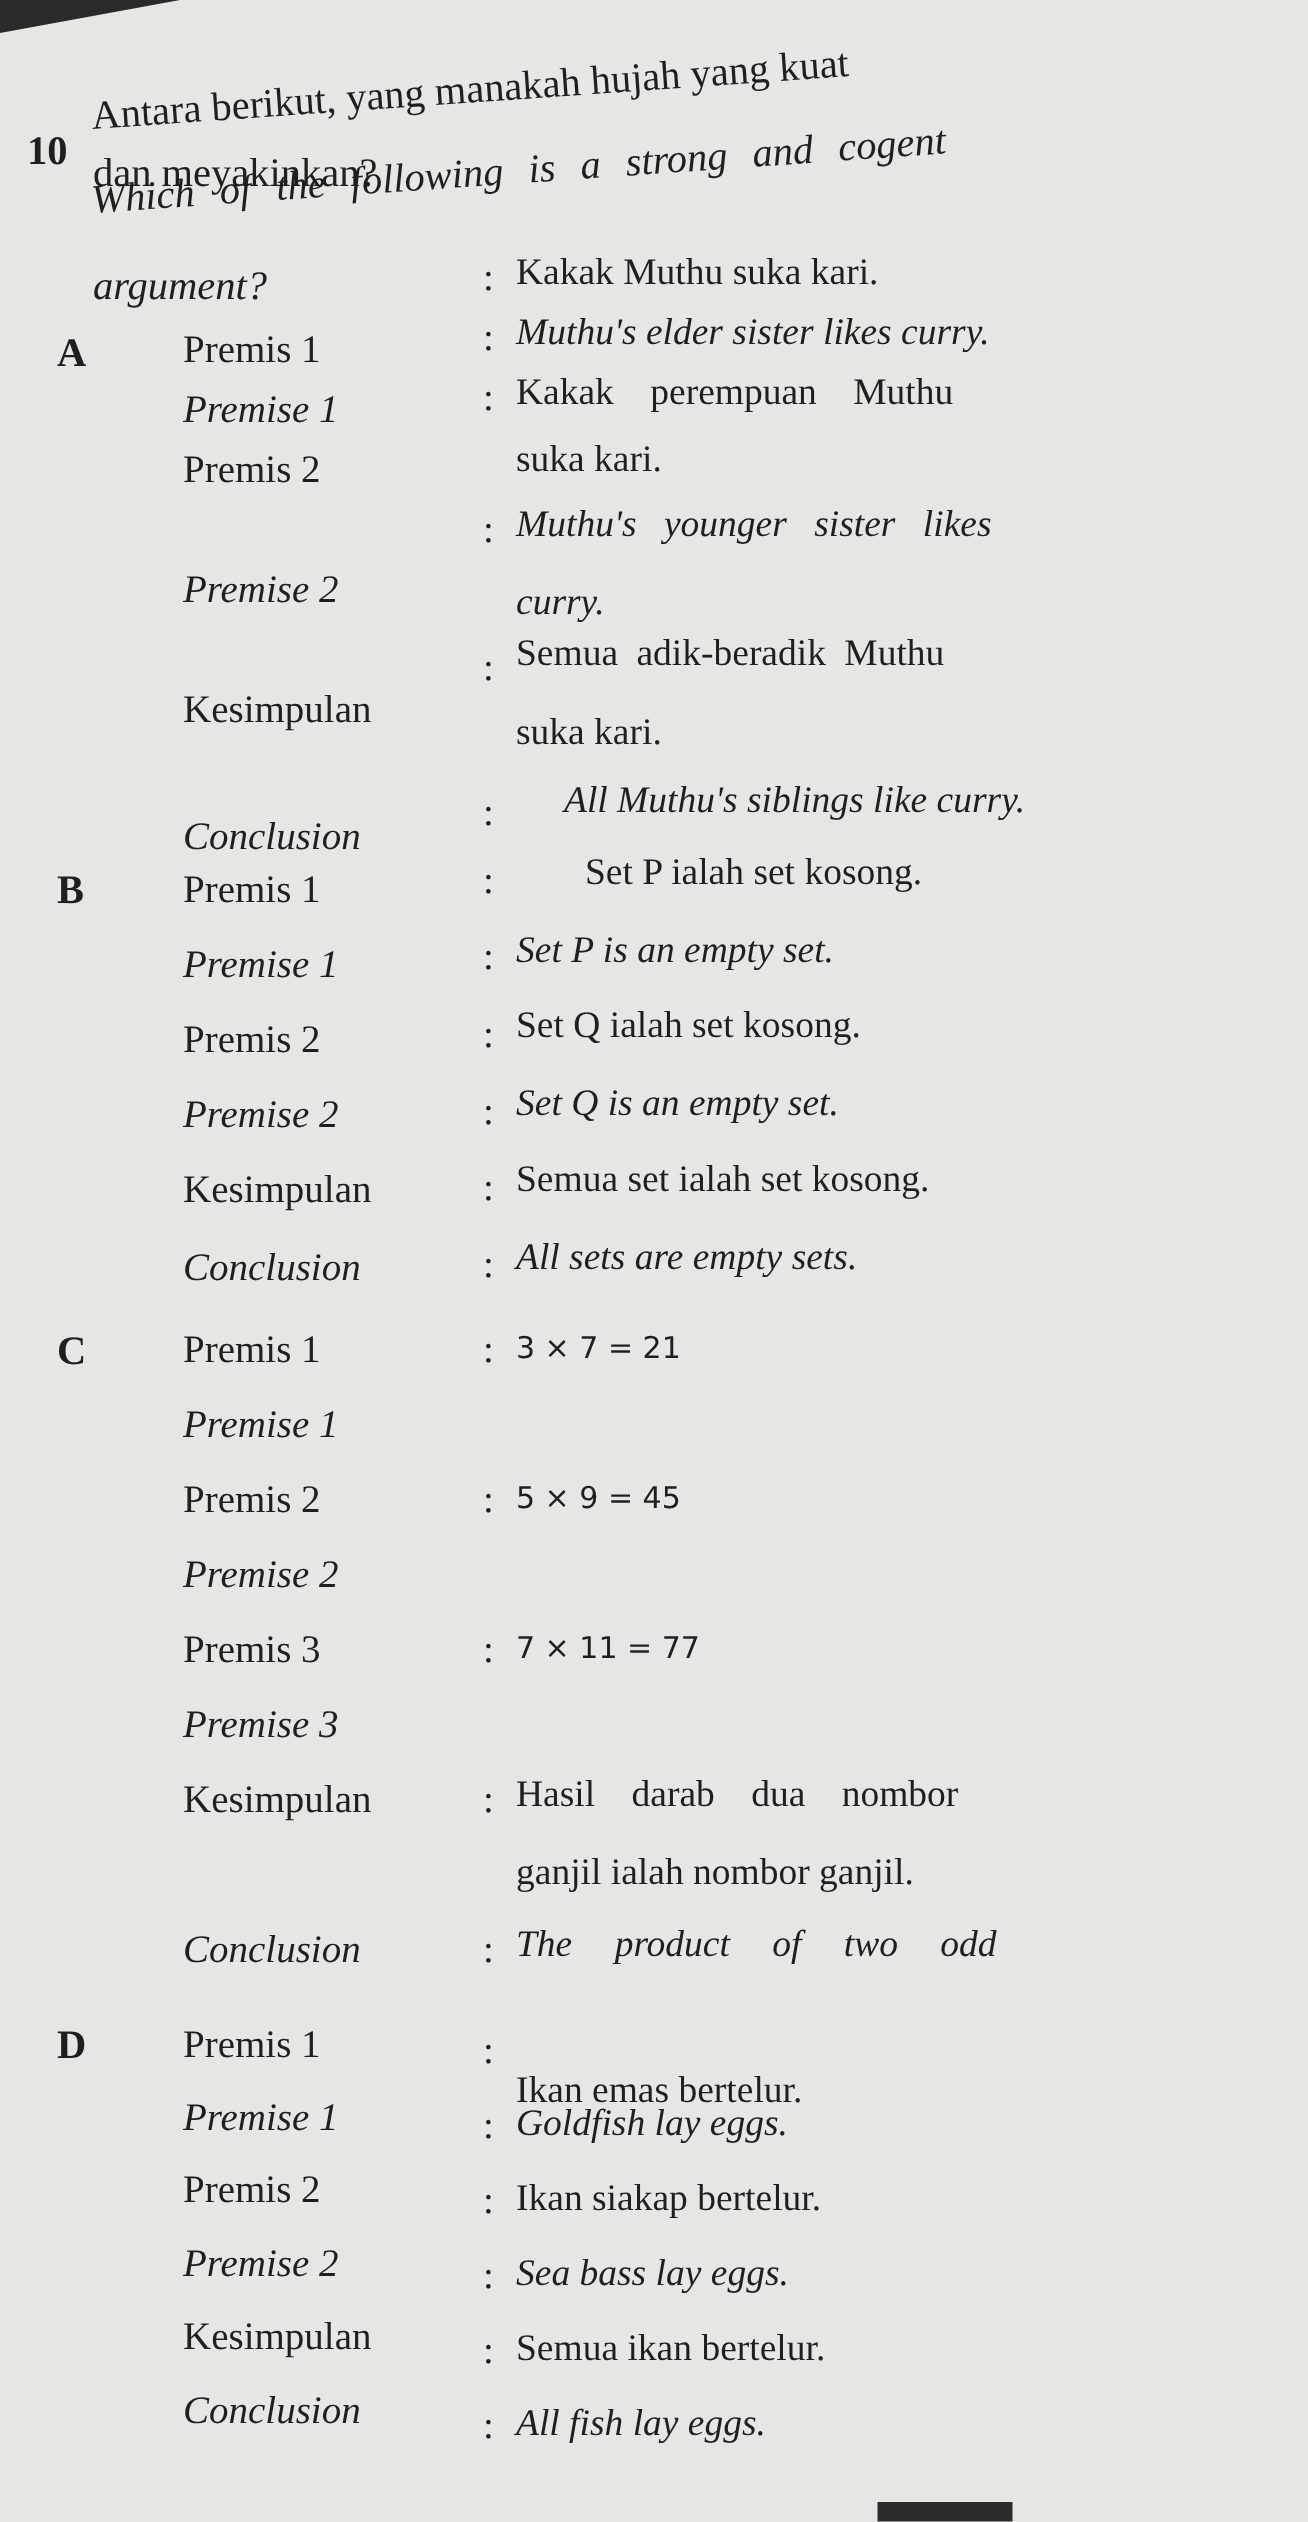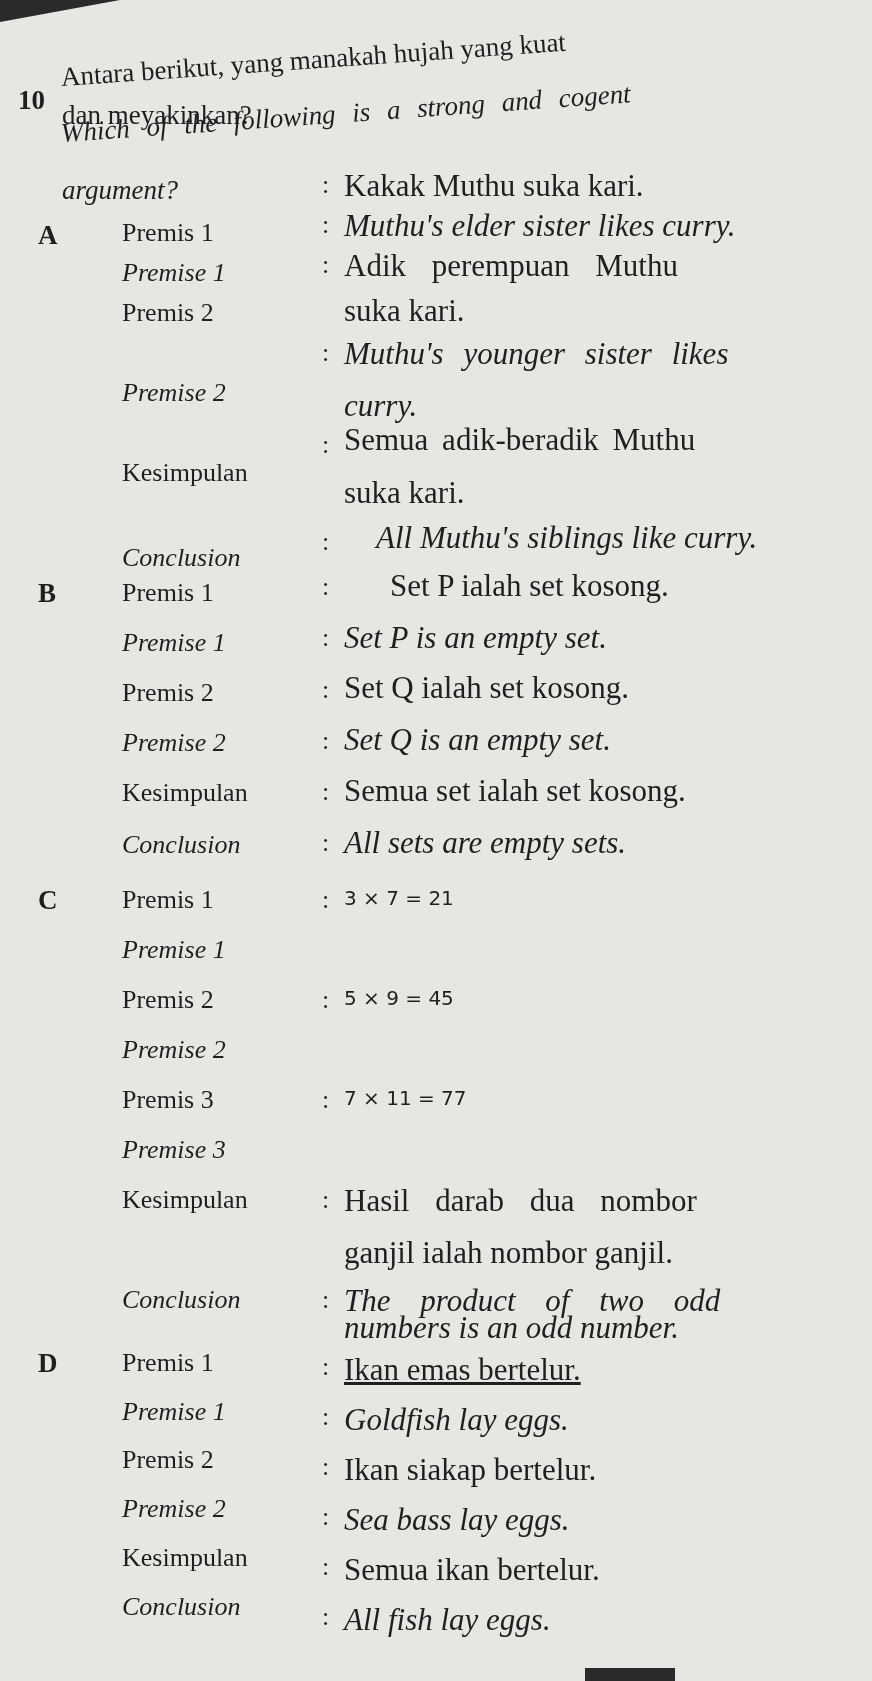--- a/index.html
+++ b/index.html
@@ -6,21 +6,21 @@
   body{width:872px;height:1681px;background:#e6e6e3;overflow:hidden;position:relative;
        font-family:"Liberation Serif","DejaVu Serif",serif;color:#1f1f1f;}
   .corner{position:absolute;left:0;top:0;width:0;height:0;border-top:22px solid #2a2a2a;border-right:120px solid transparent;}
   .page{position:absolute;left:0;top:0;width:872px;height:1681px;}
   .qnum{position:absolute;left:18px;top:85px;font-weight:bold;font-size:27px;}
   .qline{position:absolute;font-size:27px;white-space:nowrap;}
   .it{font-style:italic;}
   .opt{position:absolute;left:38px;font-weight:bold;font-size:27px;}
   .lbl{position:absolute;left:122px;font-size:26px;white-space:nowrap;}
   .colon{position:absolute;left:322px;font-size:26px;}
-  .val{position:absolute;left:344px;font-size:31px;white-space:nowrap;}
+  .val{position:absolute;left:344px;font-size:25px;white-space:nowrap;}
   .math{font-family:"DejaVu Sans",sans-serif;font-size:20px;}
   .bar{position:absolute;left:585px;top:1668px;width:90px;height:13px;background:#2b2b2b;}
 </style>
 </head>
 <body>
 
 <div class="page">
   <div class="corner"></div>
 
   <div class="qnum">10</div>
@@ -31,21 +31,21 @@
 
   <div class="opt" style="top:220px;">A</div>
   <div class="lbl" style="top:218px;">Premis 1</div>
   <div class="colon" style="top:170px;">:</div>
   <div class="val" style="top:168px;">Kakak Muthu suka kari.</div>
   <div class="lbl it" style="top:258px;">Premise 1</div>
   <div class="colon" style="top:210px;">:</div>
   <div class="val it" style="top:208px;">Muthu's elder sister likes curry.</div>
   <div class="lbl" style="top:298px;">Premis 2</div>
   <div class="colon" style="top:250px;">:</div>
-  <div class="val" style="top:248px;word-spacing:18px;">Adik perempuan Muthu</div>
+  <div class="val" style="top:248px;word-spacing:18px;">Kakak perempuan Muthu</div>
   <div class="val" style="top:293px;">suka kari.</div>
   <div class="lbl it" style="top:378px;">Premise 2</div>
   <div class="colon" style="top:338px;">:</div>
   <div class="val it" style="top:336px;word-spacing:12px;">Muthu's younger sister likes</div>
   <div class="val it" style="top:388px;">curry.</div>
   <div class="lbl" style="top:458px;">Kesimpulan</div>
   <div class="colon" style="top:430px;">:</div>
   <div class="val" style="top:422px;word-spacing:6px;">Semua adik-beradik Muthu</div>
   <div class="val" style="top:475px;">suka kari.</div>
   <div class="lbl it" style="top:543px;">Conclusion</div>
@@ -85,26 +85,25 @@
   <div class="colon" style="top:1085px;">:</div>
   <div class="val math" style="top:1086px;">7 × 11 = 77</div>
   <div class="lbl it" style="top:1135px;">Premise 3</div>
   <div class="lbl" style="top:1185px;">Kesimpulan</div>
   <div class="colon" style="top:1185px;">:</div>
   <div class="val" style="top:1183px;word-spacing:18px;">Hasil darab dua nombor</div>
   <div class="val" style="top:1235px;">ganjil ialah nombor ganjil.</div>
   <div class="lbl it" style="top:1285px;">Conclusion</div>
   <div class="colon" style="top:1285px;">:</div>
   <div class="val it" style="top:1283px;word-spacing:22px;">The product of two odd</div>
-  <div class="val it" style="top:1310px;">numbers is an odd number.</div>
 
   <div class="opt" style="top:1348px;">D</div>
   <div class="lbl" style="top:1348px;">Premis 1</div>
   <div class="colon" style="top:1352px;">:</div>
-  <div class="val" style="top:1352px;text-decoration:underline;">Ikan emas bertelur.</div>
+  <div class="val" style="top:1380px;">Ikan emas bertelur.</div>
   <div class="lbl it" style="top:1397px;">Premise 1</div>
   <div class="colon" style="top:1402px;">:</div>
   <div class="val it" style="top:1402px;">Goldfish lay eggs.</div>
   <div class="lbl" style="top:1445px;">Premis 2</div>
   <div class="colon" style="top:1452px;">:</div>
   <div class="val" style="top:1452px;">Ikan siakap bertelur.</div>
   <div class="lbl it" style="top:1494px;">Premise 2</div>
   <div class="colon" style="top:1502px;">:</div>
   <div class="val it" style="top:1502px;">Sea bass lay eggs.</div>
   <div class="lbl" style="top:1543px;">Kesimpulan</div>

